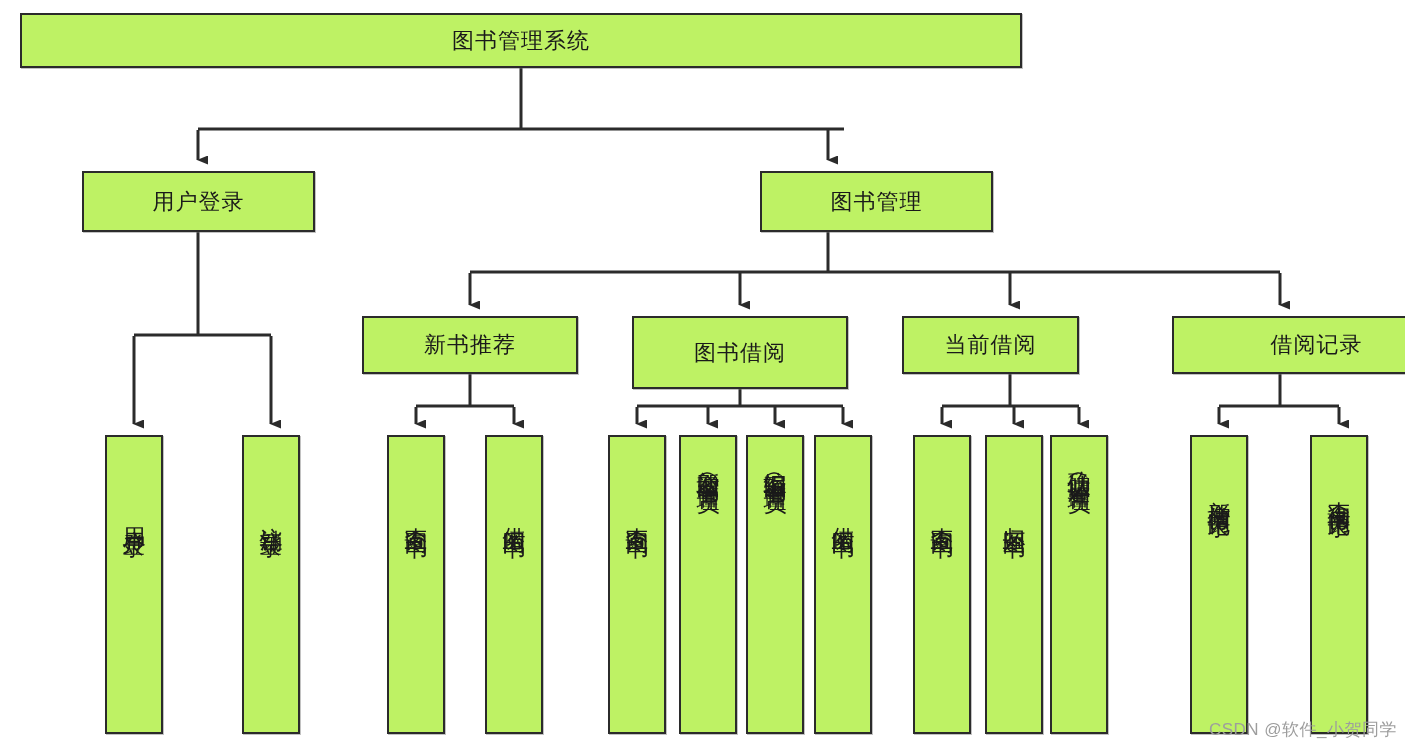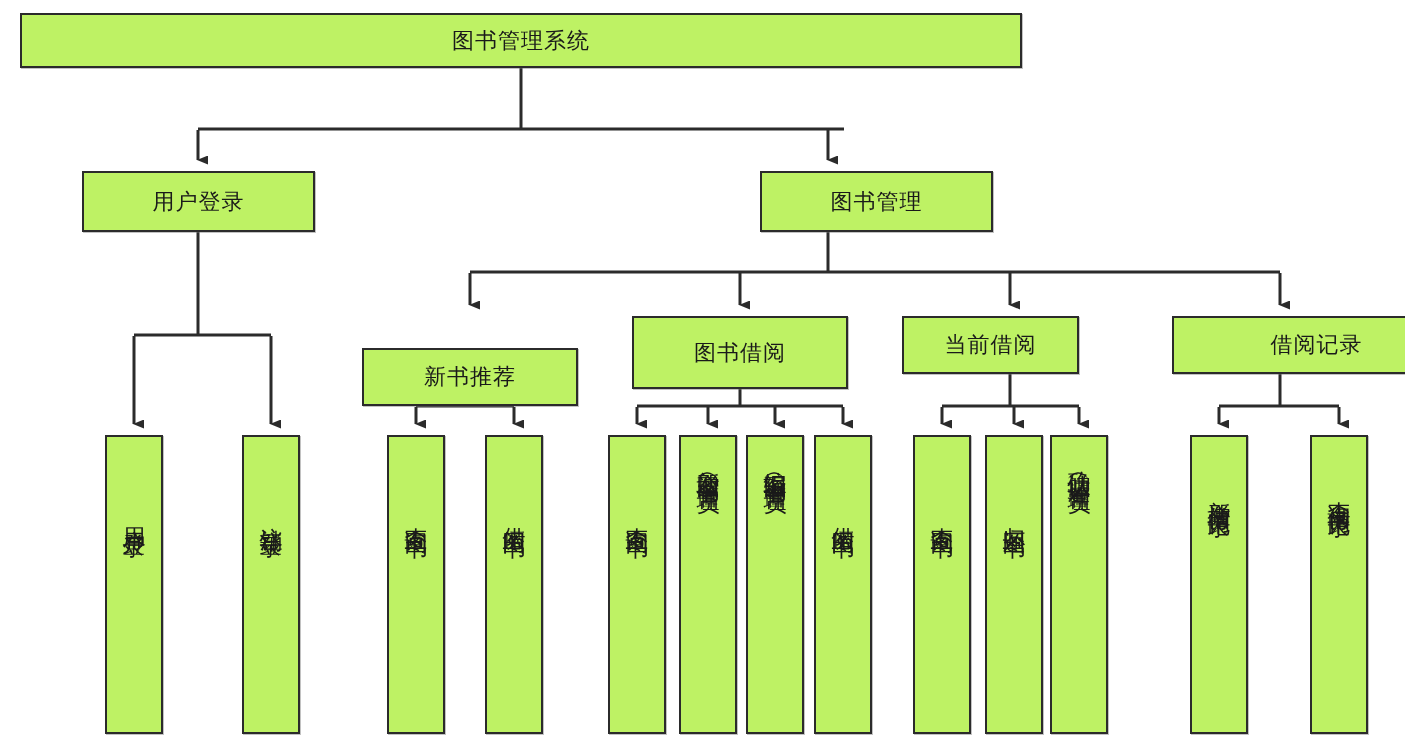--- a/index.html
+++ b/index.html
@@ -139,21 +139,21 @@
 
   <div id="level2-container">
       <div class="node horiz" style="left: 82px; top: 171px; width: 233px; height: 61px;">
         <span class="label">用户登录</span>
       </div>
       <div class="node horiz" style="left: 712px; top: 171px; width: 233px; height: 61px; margin-left: 48px;">
         <span class="label">图书管理</span>
       </div>
     </div>
   <div id="level3-container">
-      <div class="node horiz" style="left: 362px; top: 316px; width: 216px; height: 58px; margin-top: 32px;">
+      <div class="node horiz" style="left: 362px; top: 316px; width: 216px; height: 58px;">
         <span class="label">新书推荐</span>
       </div>
       <div class="node horiz" style="left: 632px; top: 316px; width: 216px; height: 73px;">
         <span class="label">图书借阅</span>
       </div>
       <div class="node horiz" style="left: 902px; top: 316px; width: 177px; height: 58px;">
         <span class="label">当前借阅</span>
       </div>
       <div class="node horiz" style="left: 1172px; top: 316px; width: 252px; height: 58px; padding-left: 37px;">
         <span class="label">借阅记录</span>
@@ -194,13 +194,14 @@
         <span class="label">确认归还（管理员）</span>
       </div>
       <div class="node vert mid2" style="left: 1190px; top: 435px; width: 58px; height: 299px;">
         <span class="label">新增借阅记录</span>
       </div>
       <div class="node vert mid2" style="left: 1310px; top: 435px; width: 58px; height: 299px;">
         <span class="label">查询借阅记录</span>
       </div>
     </div>
 
+  <div class="watermark">CSDN @软件_小贺同学</div>
 </div>
 
 </body></html>

